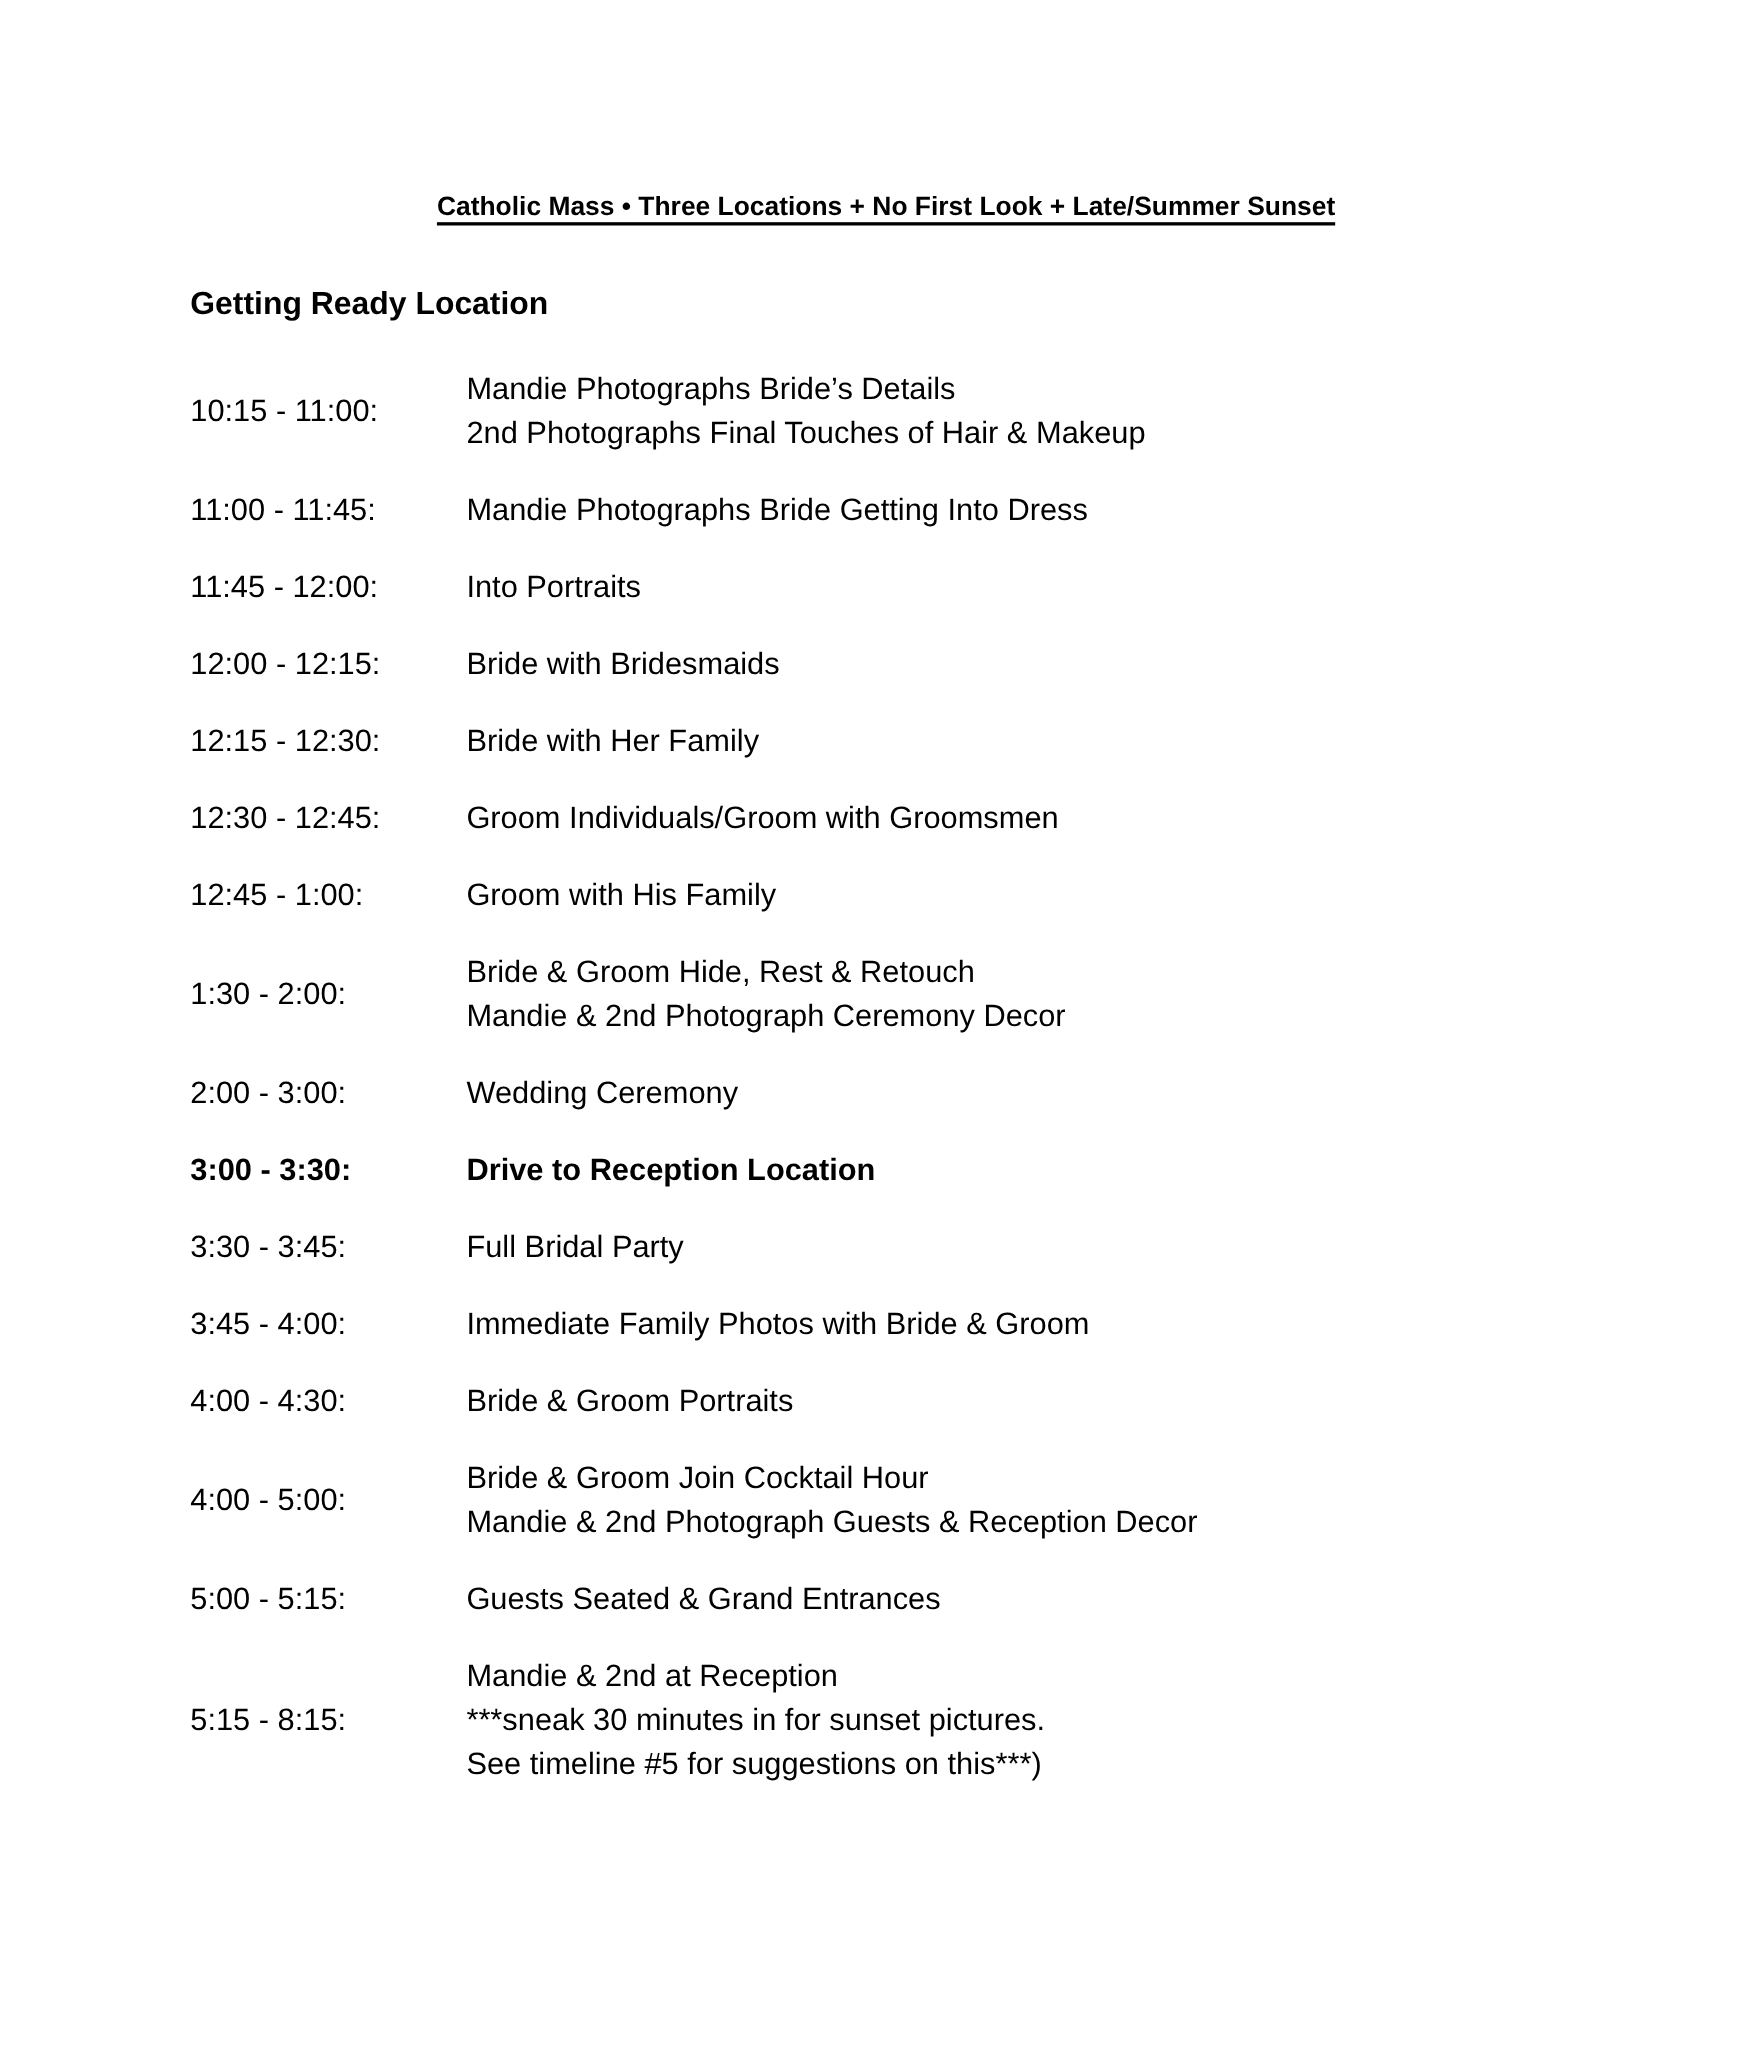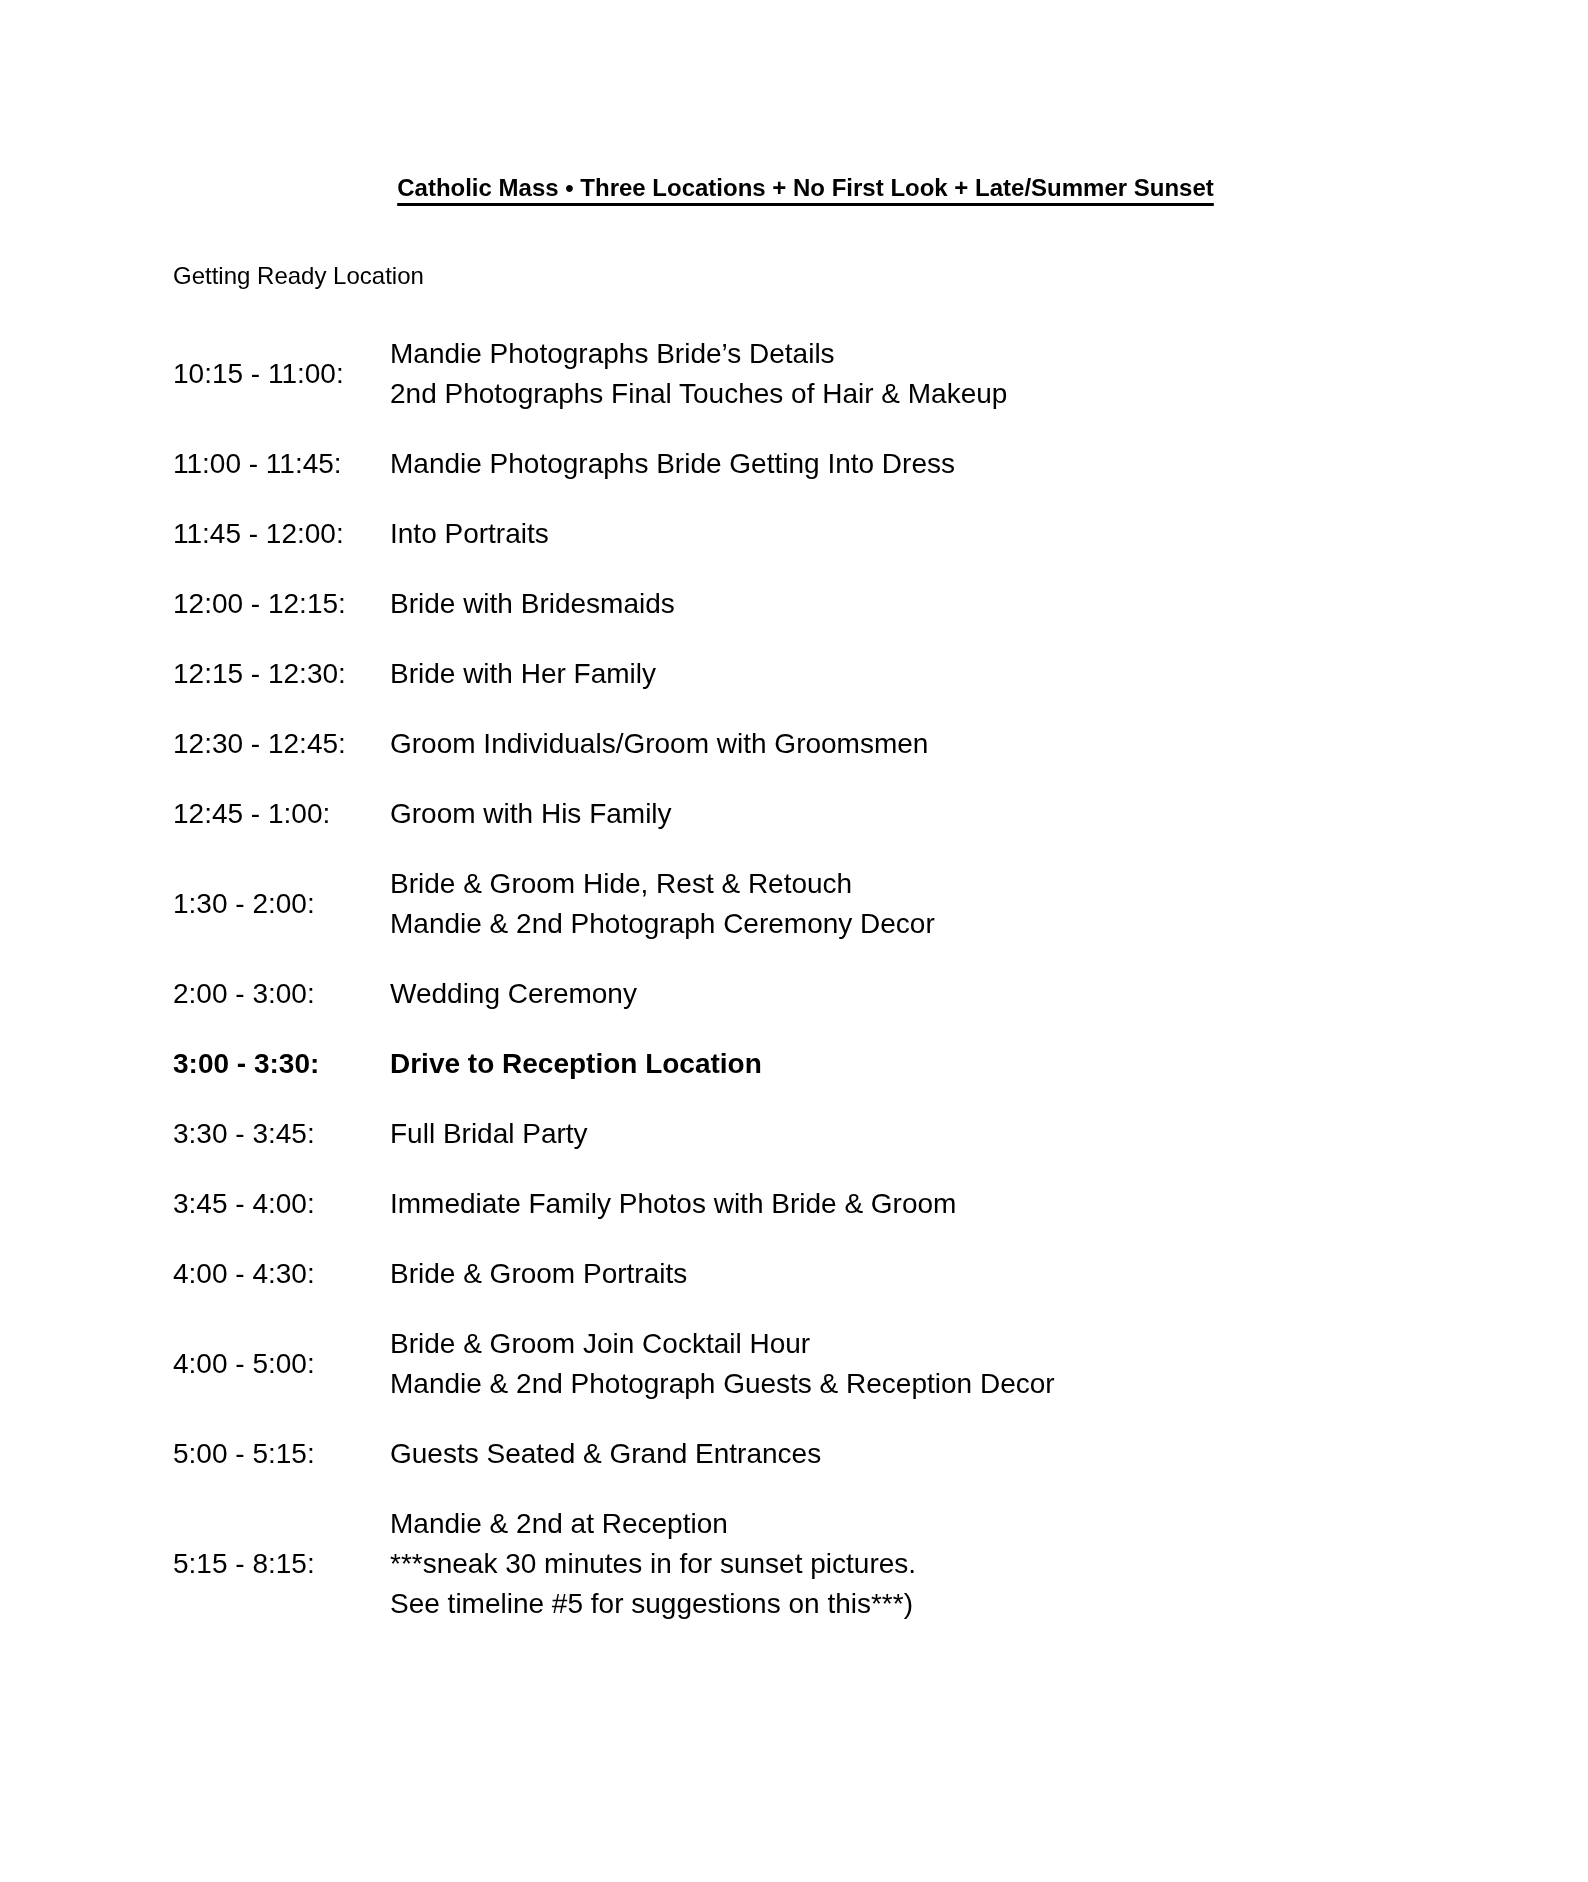--- a/index.html
+++ b/index.html
@@ -29,23 +29,23 @@
     text-align: center;
     white-space: nowrap;
   }
   .title-text {
     text-decoration: underline;
     text-decoration-thickness: 3px;
     text-underline-offset: 7px;
   }
   .section-heading {
     margin: 0 0 38px 0;
-    font-size: 24px;
+    font-size: 29px;
     line-height: 40px;
-    font-weight: normal;
+    font-weight: bold;
   }
   .entries {
     font-size: 28px;
     line-height: 40px;
   }
   .entry {
     display: flex;
     align-items: center;
     margin-bottom: 30px;
   }
@@ -54,20 +54,21 @@
   }
   .entry-time {
     flex: 0 0 217px;
     width: 217px;
   }
   .entry-lines {
     flex: 1 1 auto;
   }
   .entry-line {
     white-space: nowrap;
+    margin-left: 34px;
   }
 </style>
 </head>
 <body>
 
 <div class="page">
   <h1 class="doc-title"><span class="title-text">Catholic Mass • Three Locations + No First Look + Late/Summer Sunset</span></h1>
 
   <h2 class="section-heading">Getting Ready Location</h2>
 

